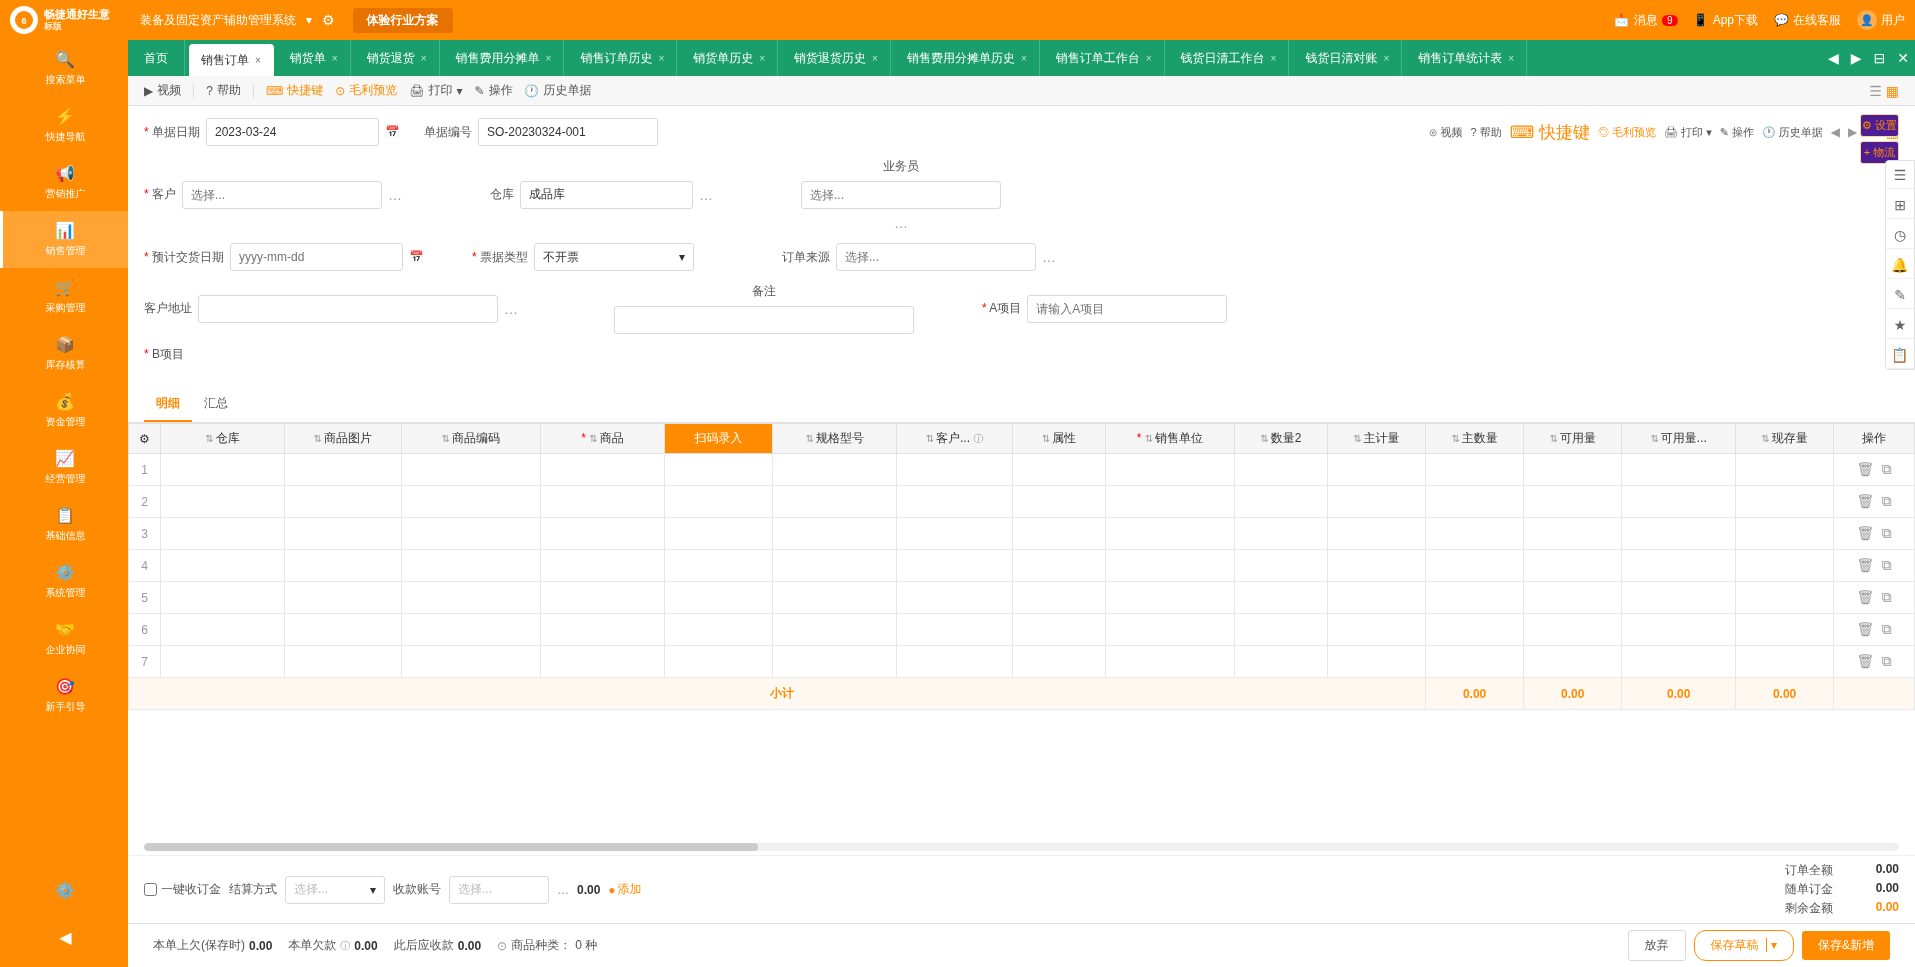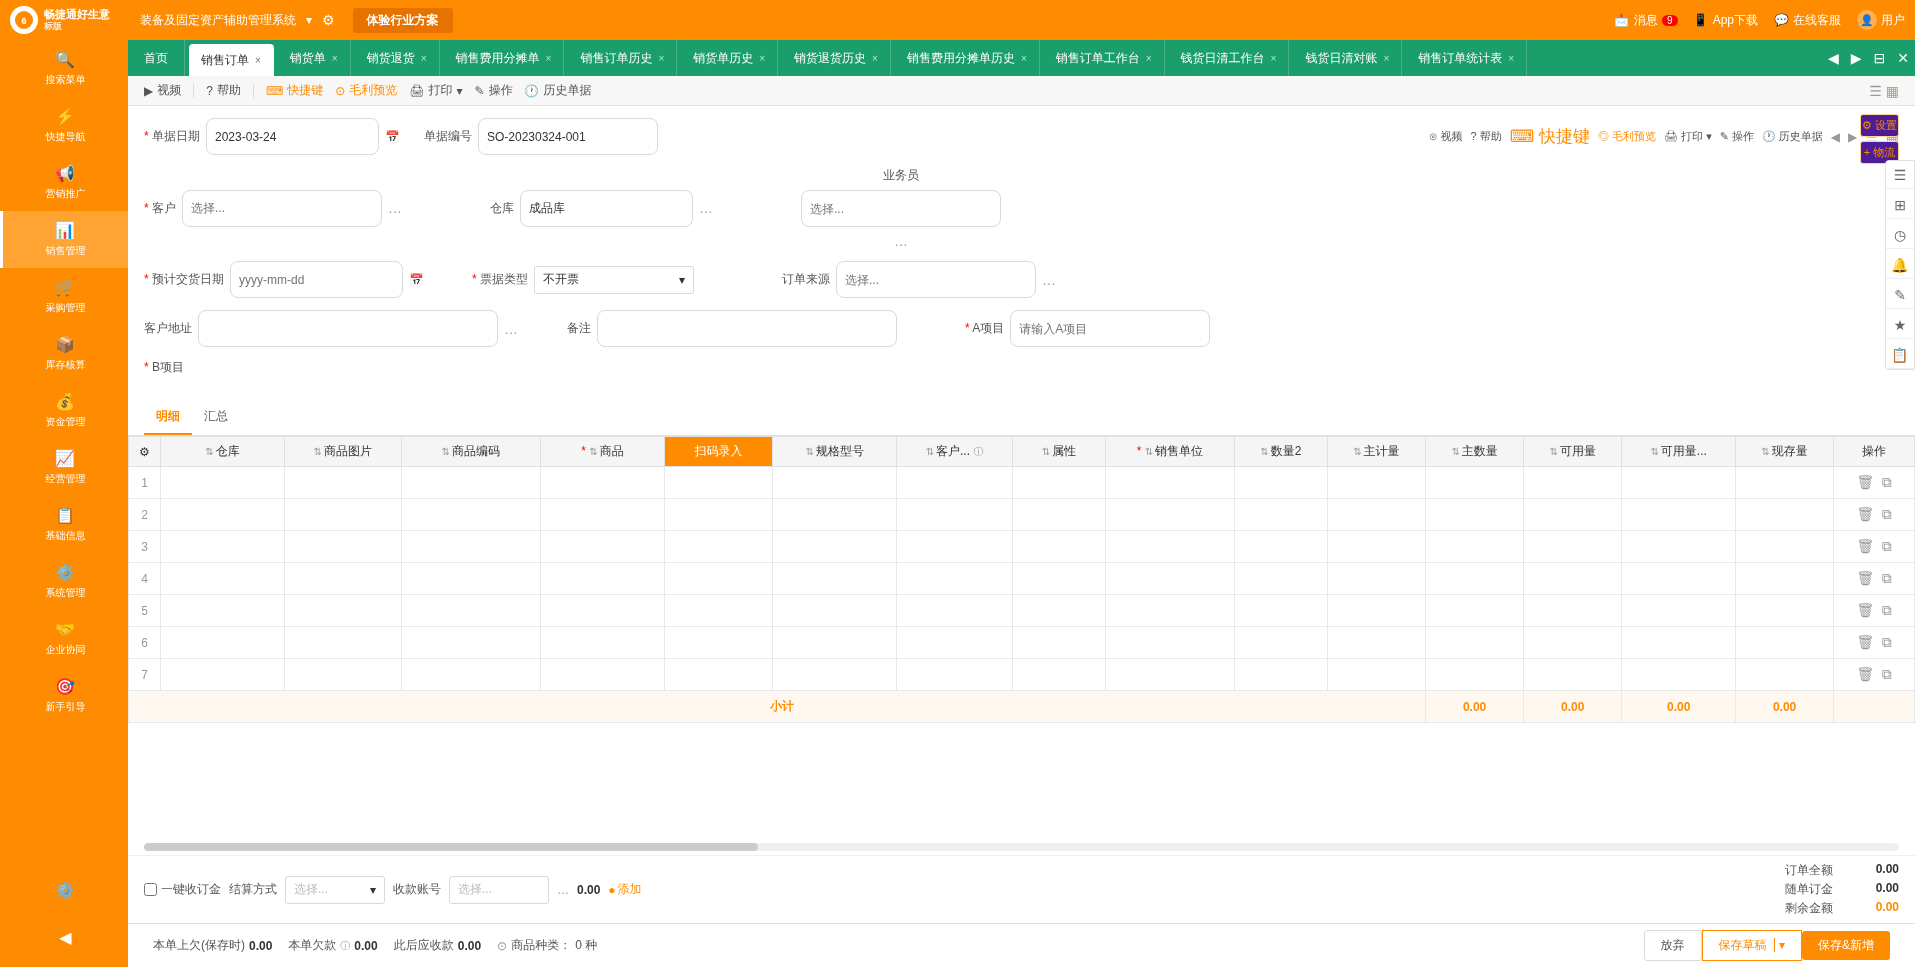--- a/index.html
+++ b/index.html
@@ -41,21 +41,21 @@
     .form-toolbar-item { display: flex; align-items: center; gap: 4px; color: #555; cursor: pointer; font-size: 12px; }
     .form-toolbar-item.orange { color: #ff8c00; }
     .form-toolbar-separator { width: 1px; height: 14px; background: #ddd; }
 
     
     .form-content { padding: 12px 16px; }
     .form-row { display: flex; align-items: center; gap: 8px; margin-bottom: 12px; }
     .form-field { display: flex; align-items: center; gap: 6px; }
     .form-label { color: #555; font-size: 12px; white-space: nowrap; }
     .form-label.required::before { content: '* '; color: #f00; }
-    .form-input { border: 1px solid #d9d9d9; border-radius: 8px; padding: 4px 8px; font-size: 12px; color: #333; background: #fff; min-width: 120px; height: 37px; }
+    .form-input { border: 1px solid #d9d9d9; border-radius: 3px; padding: 4px 8px; font-size: 12px; color: #333; background: #fff; min-width: 120px; height: 28px; }
     .form-input-lg { min-width: 200px; }
     .form-input-date { min-width: 130px; }
     .ellipsis-btn { color: #999; cursor: pointer; font-size: 14px; }
     .form-select { border: 1px solid #d9d9d9; border-radius: 3px; padding: 4px 8px; font-size: 12px; color: #333; background: #fff; min-width: 120px; height: 28px; display: flex; align-items: center; justify-content: space-between; cursor: pointer; }
 
     
     .sub-tabs { display: flex; align-items: center; border-bottom: 1px solid #e0e0e0; padding: 0 16px; flex-shrink: 0; }
     .sub-tab { padding: 8px 12px; cursor: pointer; font-size: 12px; color: #555; border-bottom: 2px solid transparent; }
     .sub-tab.active { color: #ff8c00; border-bottom: 2px solid #ff8c00; font-weight: bold; }
 
@@ -69,23 +69,23 @@
     .table-action-btn { background: none; border: none; cursor: pointer; color: #999; font-size: 14px; padding: 2px; }
 
     
     .subtotal-row td { background: #fff8f0; font-weight: bold; color: #ff8c00; }
     .subtotal-label { text-align: left; padding-left: 16px !important; color: #ff8c00; }
 
     
     .bottom-bar { background: #fff; border-top: 1px solid #e0e0e0; padding: 6px 25px; display: flex; align-items: center; gap: 16px; flex-shrink: 0; }
     .bottom-info { display: flex; align-items: center; gap: 4px; font-size: 12px; color: #555; }
     .bottom-info-val { color: #333; font-weight: bold; }
-    .bottom-actions { margin-left: auto; display: flex; align-items: center; }
+    .bottom-actions { margin-left: auto; display: flex; align-items: center; gap: 8px; }
     .btn-discard { border: 1px solid #d9d9d9; background: #fff; color: #555; padding: 6px 16px; border-radius: 3px; cursor: pointer; font-size: 12px; }
-    .btn-save-draft { border: 1px solid #ff8c00; background: #fff; color: #ff8c00; padding: 6px 16px; border-radius: 0; cursor: pointer; font-size: 12px; }
+    .btn-save-draft { border: 1px solid #ff8c00; background: #fff; color: #ff8c00; padding: 6px 16px; border-radius: 12px; cursor: pointer; font-size: 12px; }
     .btn-save-new { background: #ff8c00; border: none; color: #fff; padding: 6px 16px; border-radius: 3px; cursor: pointer; font-size: 12px; }
     .product-count { display: flex; align-items: center; gap: 4px; font-size: 12px; color: #555; }
 
     
     .payment-row { display: flex; align-items: center; gap: 8px; padding: 6px 16px; background: #fff; border-top: 1px solid #f0f0f0; flex-shrink: 0; }
     .checkbox-label { display: flex; align-items: center; gap: 4px; font-size: 12px; color: #555; cursor: pointer; }
 
     
     .right-panel { position: fixed; right: 0; top: 160px; display: flex; flex-direction: column; gap: 2px; background: #fff; border: 1px solid #e0e0e0; border-radius: 4px 0 0 4px; z-index: 100; }
     .right-panel-btn { width: 28px; height: 28px; display: flex; align-items: center; justify-content: center; cursor: pointer; color: #666; font-size: 14px; border-bottom: 1px solid #f0f0f0; }
@@ -392,21 +392,21 @@
                 <span class="ellipsis-btn">…</span>
               </div>
             </div>
 
             <div class="form-row">
               <div class="form-field">
                 <span class="form-label">客户地址</span>
                 <input class="form-input" style="min-width: 300px;" type="text">
                 <span class="ellipsis-btn">…</span>
               </div>
-              <div class="form-field" style="margin-left:41px;">
+              <div class="form-field" style="margin-left:88px;flex-direction:column;">
                 <span class="form-label">备注</span>
                 <input class="form-input" style="min-width: 300px;" type="text">
               </div>
               <div class="form-field" style="margin-left:60px;">
                 <span class="form-label required">A项目</span>
                 <input class="form-input form-input-lg" type="text" placeholder="请输入A项目" style="">
               </div>
             </div>
 
             <div class="form-row">

